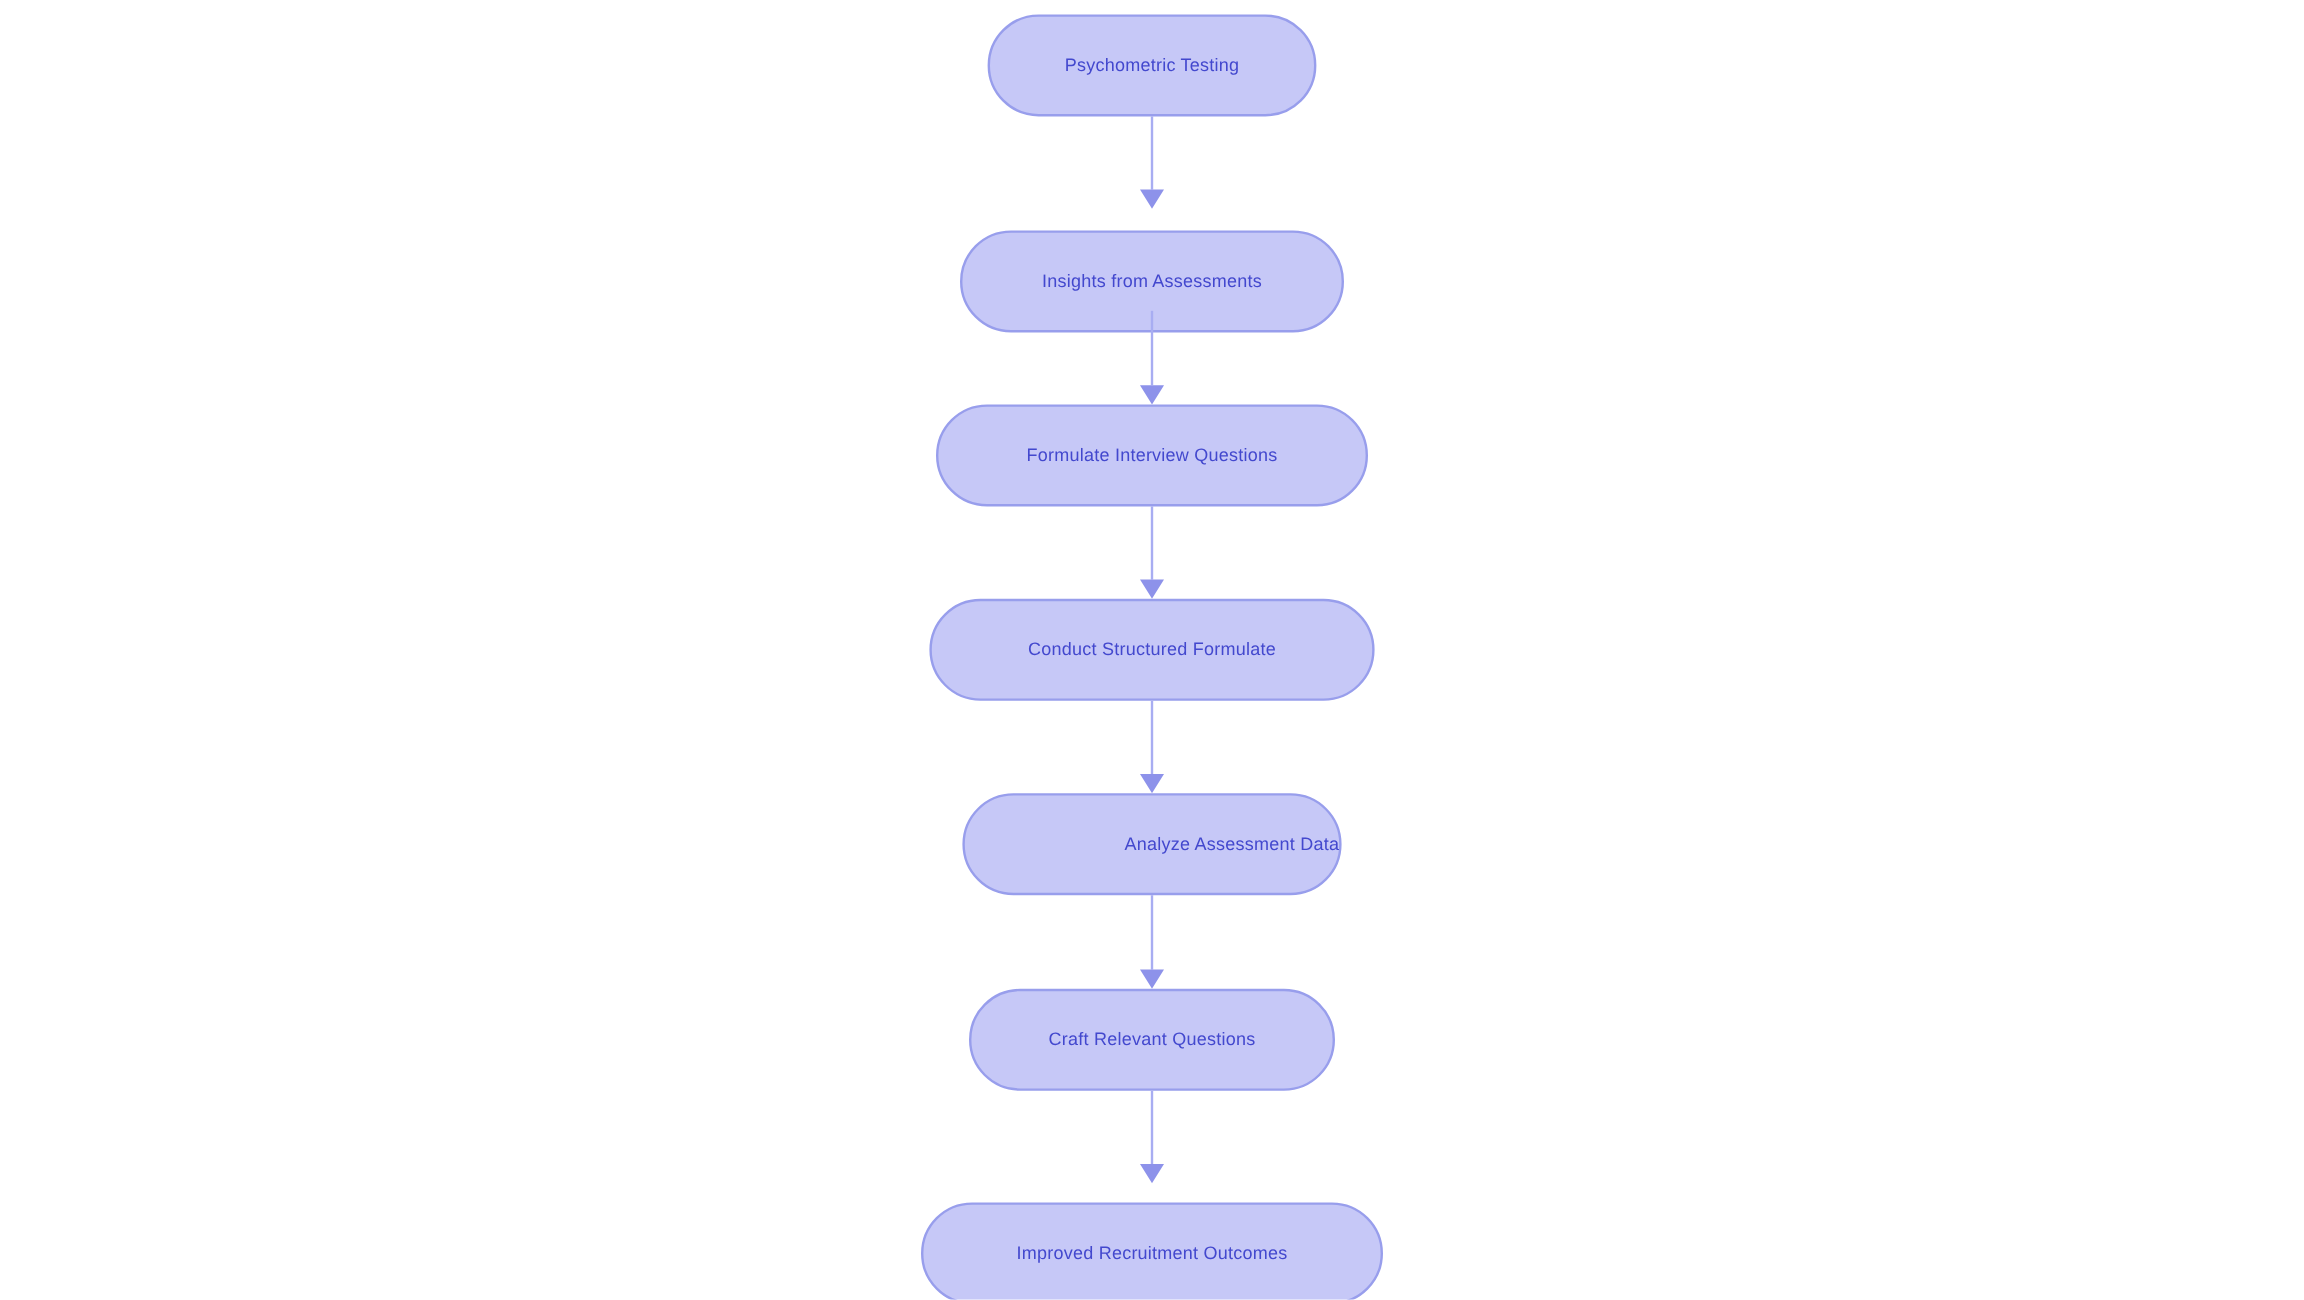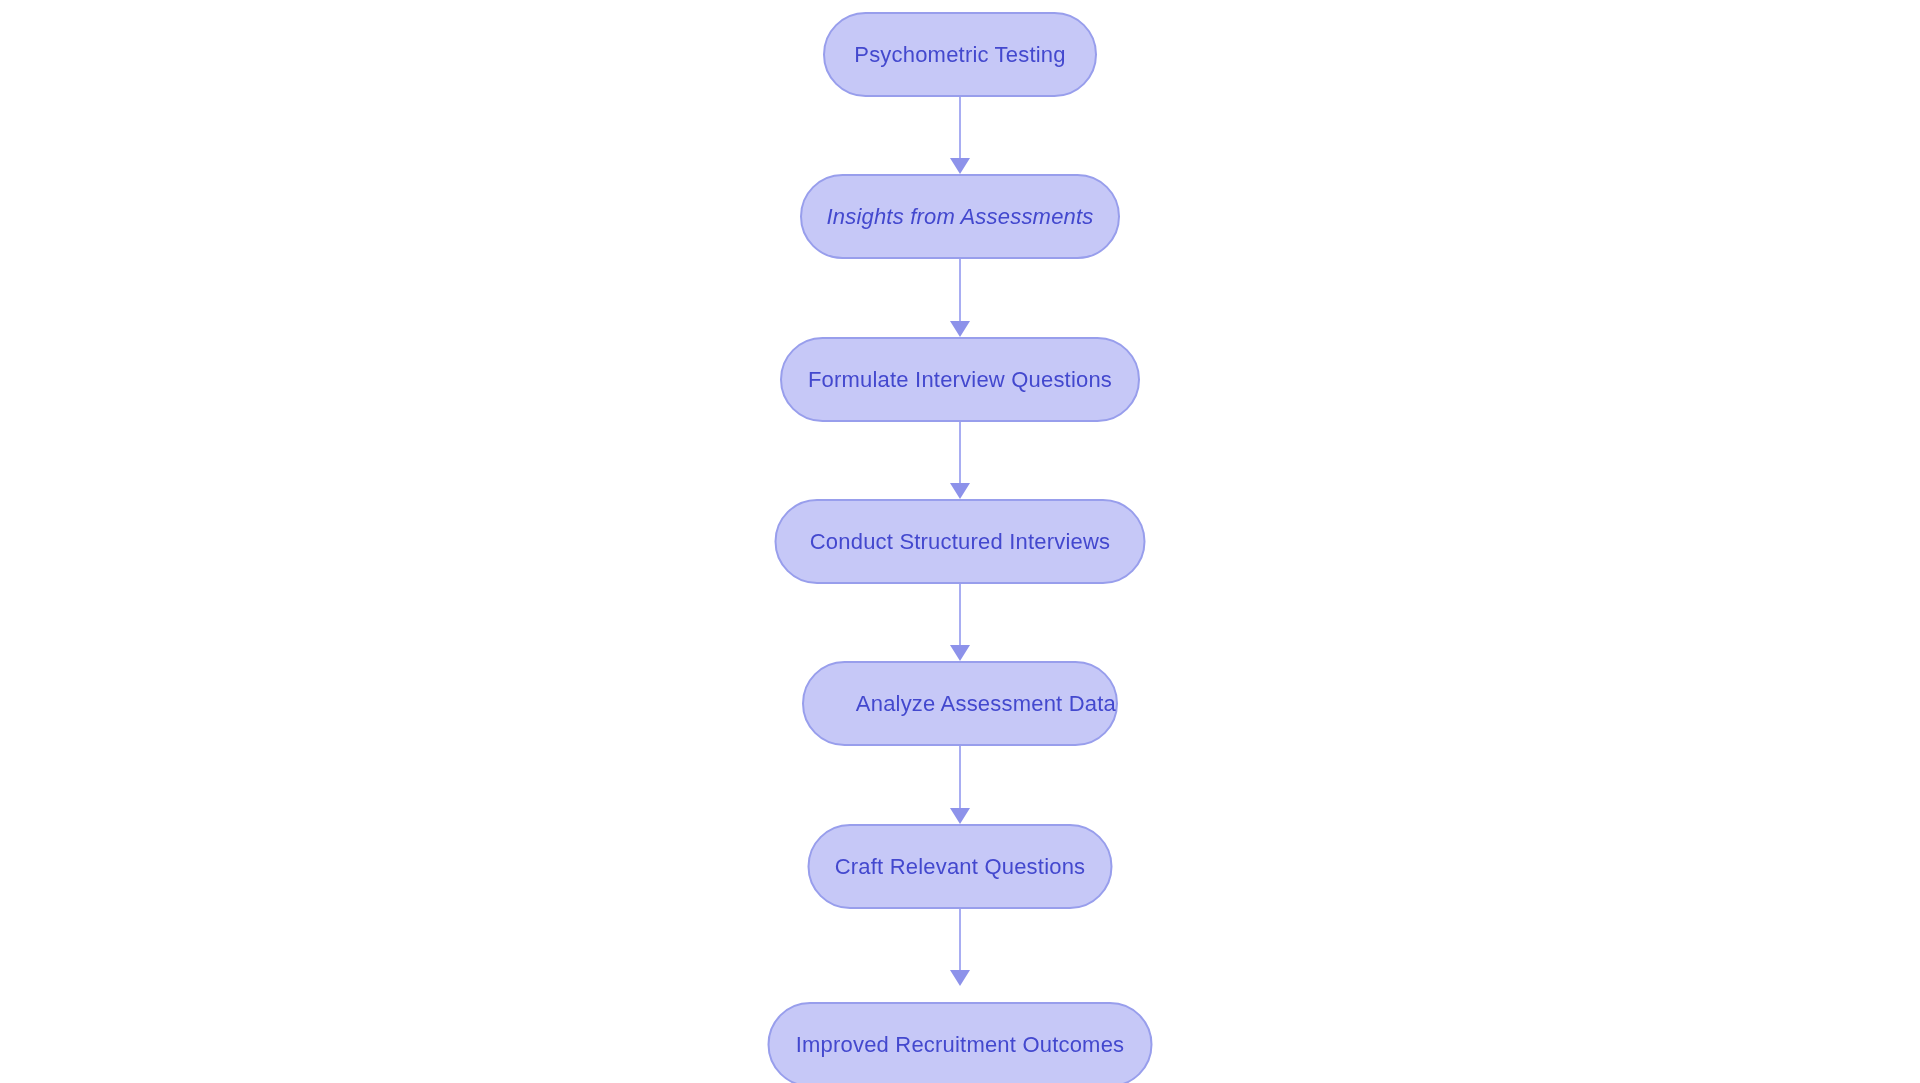--- a/index.html
+++ b/index.html
@@ -28,26 +28,26 @@
     left: 50%;
     transform: translateX(-50%);
     height: 85px;
     border: 2px solid var(--node-border);
     background: var(--node-fill);
     border-radius: 42.5px;
     display: flex;
     align-items: center;
     justify-content: center;
     color: var(--node-text);
-    font-size: 22px;
+    font-size: 15px;
     letter-spacing: 0.2px;
     white-space: nowrap;
   }
   .n1 { top: 12px;  width: 274px; }
-  .n2 { top: 174px; width: 320px; font-style: italic; }
+  .n2 { top: 192px; width: 320px; }
   .n3 { top: 337px; width: 360px; }
   .n4 { top: 499px; width: 371px; }
   .n5 { top: 661px; width: 316px; justify-content: flex-end; }
   .n6 { top: 824px; width: 305px; justify-content: center; }
   .n7 { top: 986px; width: 385px; margin-top: 16px; }
 
   .arrow {
     position: absolute;
     left: 50%;
     transform: translateX(-50%);
@@ -99,21 +99,21 @@
   <div class="node n3">
     <span>Formulate Interview Questions</span>
   </div>
 
   <div class="arrow a3">
     <div class="line"></div>
     <div class="head"></div>
   </div>
 
   <div class="node n4">
-    <span>Conduct Structured Interviews</span>
+    <span>Conduct Structured Formulate</span>
   </div>
 
   <div class="arrow a4">
     <div class="line"></div>
     <div class="head"></div>
   </div>
 
   <div class="node n5">
     <span>Analyze Assessment Data</span>
   </div>

